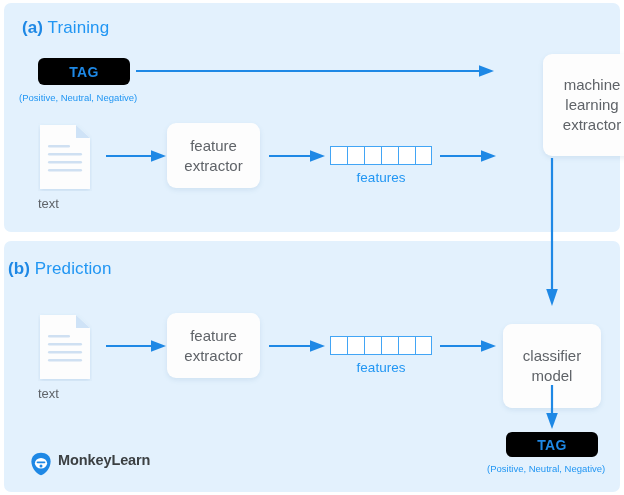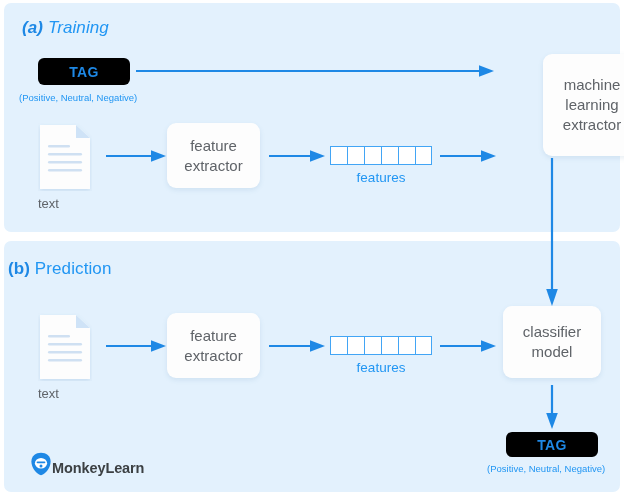--- a/index.html
+++ b/index.html
@@ -32,21 +32,21 @@
     position: absolute;
     color: #2196f3;
     font-size: 17px;
     letter-spacing: 0.1px;
     white-space: nowrap;
   }
   .panel-heading .tag-letter {
     font-weight: bold;
     color: #1e88e5;
   }
-  #heading-training { left: 22px; top: 18px; font-style: italic; }
+  #heading-training { left: 22px; top: 18px; }
   #heading-prediction { left: 8px; top: 259px; }
 
   
   .proc-box {
     position: absolute;
     background: #fdfdfd;
     border-radius: 9px;
     box-shadow: 0 2px 5px rgba(70,120,170,0.13);
     display: flex;
     align-items: center;
@@ -123,21 +123,22 @@
   .arrow-v {
     position: absolute;
     width: 12px;
     display: block;
   }
 
   
   .brand {
     position: absolute;
     display: flex;
-    align-items: flex-end;
+    align-items: flex-start;
+    gap: 6px;
   }
   .brand-name {
     color: #3c4043;
     font-size: 14.5px;
     font-weight: bold;
     letter-spacing: -0.1px;
   }
 </style>
 </head>
 <body>
@@ -268,21 +269,21 @@
       <div class="cell"></div>
       <div class="cell"></div>
     </div>
   <div class="features-label" style="left:330px; top:360px; width:102px;">features</div>
 
   <svg class="arrow-h" style="left:440px; top:340px; width:56px;" viewBox="0 0 56 12" preserveAspectRatio="none">
     <line x1="0" y1="6" x2="43" y2="6" stroke="#1e88e5" stroke-width="2.2"></line>
     <polygon points="41,0.2 56,6 41,11.8" fill="#1e88e5"></polygon>
   </svg>
 
-  <div class="proc-box" style="left:503px; top:306px; width:98px; height:72px;">
+  <div class="proc-box" style="left:503px; top:324px; width:98px; height:84px;">
     <div>
       <span>classifier</span><br>
       <span>model</span>
     </div>
   </div>
 
   <svg class="arrow-v" style="left:546px; top:385px; height:44px;" viewBox="0 0 12 44" preserveAspectRatio="none">
     <line x1="6" y1="0" x2="6" y2="30" stroke="#1e88e5" stroke-width="2.2"></line>
     <polygon points="0.2,28 6,44 11.8,28" fill="#1e88e5"></polygon>
   </svg>

